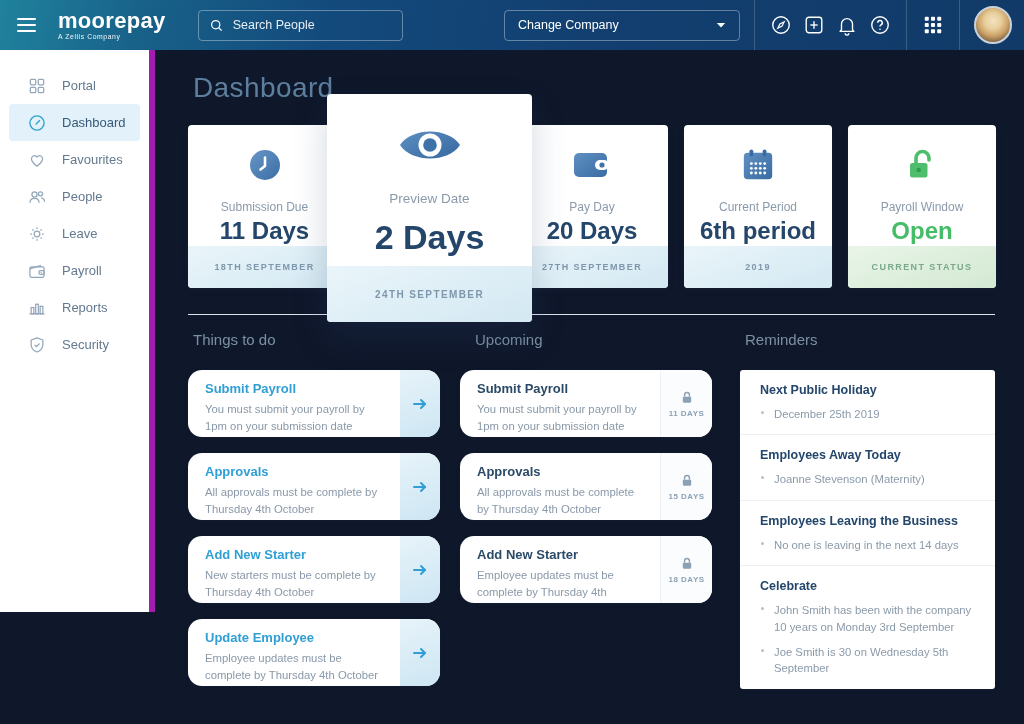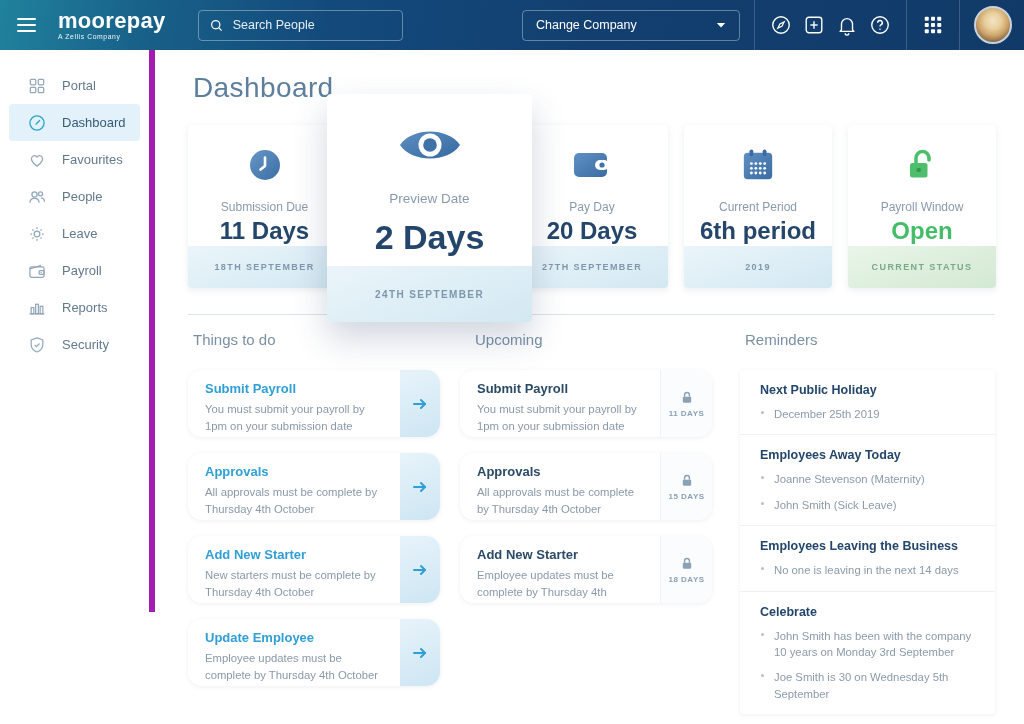--- a/index.html
+++ b/index.html
@@ -1,32 +1,32 @@
 <!DOCTYPE html>
 <html><head>
 <meta charset="utf-8">
 <style>
   * { margin:0; padding:0; box-sizing:border-box; }
   body { font-family:"Liberation Sans", sans-serif; background:#dfe3e8; }
-  .app { position:relative; width:1024px; height:724px; background:#ffffff; overflow:hidden; }
+  .app { position:relative; width:1024px; height:724px; background:#0f172a; overflow:hidden; }
 
   
   .header { position:absolute; top:0; left:0; width:1024px; height:50px; z-index:20;
     background:linear-gradient(100deg,#20829d 0%,#186189 14%,#134a7c 32%,#123f70 58%,#113a68 100%);
     display:flex; align-items:center; color:#fff; }
   .menu-btn { width:52px; height:50px; display:flex; flex-direction:column; align-items:center; justify-content:center; gap:4px; cursor:pointer; }
   .menu-btn span { display:block; width:19px; height:2px; background:#fff; border-radius:1px; }
   .logo-block { display:flex; flex-direction:column; line-height:1; margin-left:6px; }
   .logo-word { font-size:22px; font-weight:bold; letter-spacing:0.3px; }
   .logo-tag { font-size:6.8px; letter-spacing:0.6px; margin-top:2px; opacity:0.95; }
   .search-box { margin-left:32px; width:205px; height:31px; border:1px solid rgba(255,255,255,0.35); border-radius:4px;
     display:flex; align-items:center; padding:0 11px; gap:10px; }
   .search-box input { background:transparent; border:none; outline:none; color:#fff; font-size:12.5px; width:100%; font-family:"Liberation Sans",sans-serif; }
   .search-box input::placeholder { color:rgba(255,255,255,0.9); }
-  .company-select { margin-left:auto; width:218px; height:31px; border:1px solid rgba(255,255,255,0.35); border-radius:4px;
+  .company-select { margin-left:auto; width:236px; height:31px; border:1px solid rgba(255,255,255,0.35); border-radius:4px;
     display:flex; align-items:center; justify-content:space-between; padding:0 13px; font-size:12.5px; cursor:pointer; }
   .hdr-divider { width:1px; height:50px; background:rgba(255,255,255,0.18); margin:0 14px; }
   .hdr-icons { display:flex; align-items:center; gap:9px; }
   .hdr-icon { width:24px; height:24px; display:flex; align-items:center; justify-content:center; cursor:pointer; }
   .avatar { width:38px; height:38px; border-radius:50%; border:2px solid #c9d3dc; margin-right:12px; cursor:pointer;
     background:radial-gradient(circle at 50% 38%, #f3e3c4 0%, #e8cf9d 30%, #cda368 55%, #7d6347 80%, #4e4030 100%); }
 
   
   .sidebar { position:absolute; top:50px; left:0; width:155px; height:562px; background:#fff; border-right:6px solid #a21caf; padding-top:17px; z-index:10; }
   .side-item { height:37px; margin:0 9px; padding-left:18px; display:flex; align-items:center; border-radius:4px; cursor:pointer; }
@@ -436,24 +436,20 @@
             <span class="rem-dot"></span>
             <span class="rem-text">December 25th 2019</span>
           </div>
       </div>
       <div class="rem-group">
         <div class="rem-title">Employees Away Today</div>
         <div class="rem-bullet">
             <span class="rem-dot"></span>
             <span class="rem-text">Joanne Stevenson (Maternity)</span>
           </div>
-        <div class="rem-bullet">
-            <span class="rem-dot"></span>
-            <span class="rem-text">John Smith (Sick Leave)</span>
-          </div>
       </div>
       <div class="rem-group">
         <div class="rem-title">Employees Leaving the Business</div>
         <div class="rem-bullet">
             <span class="rem-dot"></span>
             <span class="rem-text">No one is leaving in the next 14 days</span>
           </div>
       </div>
       <div class="rem-group">
         <div class="rem-title">Celebrate</div>

